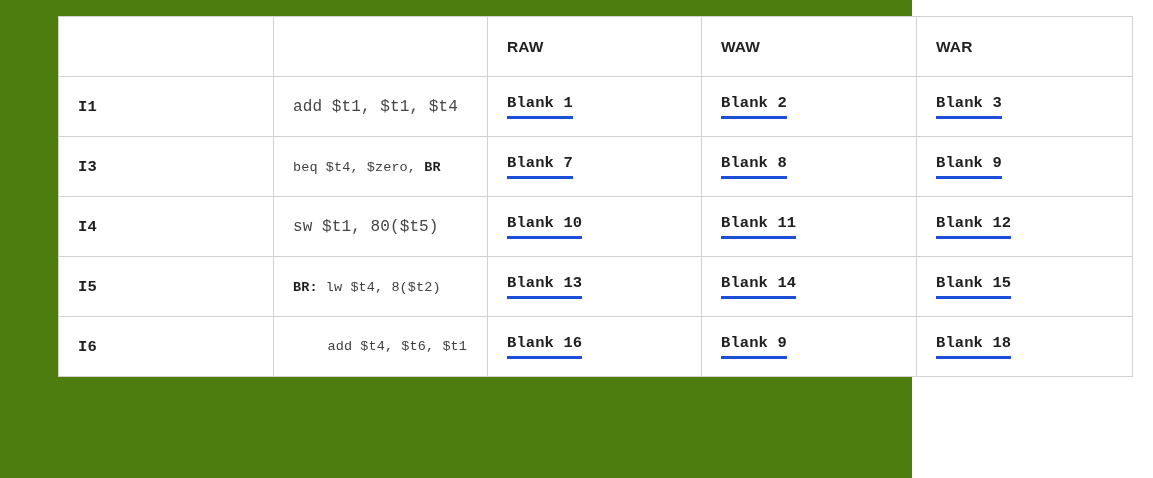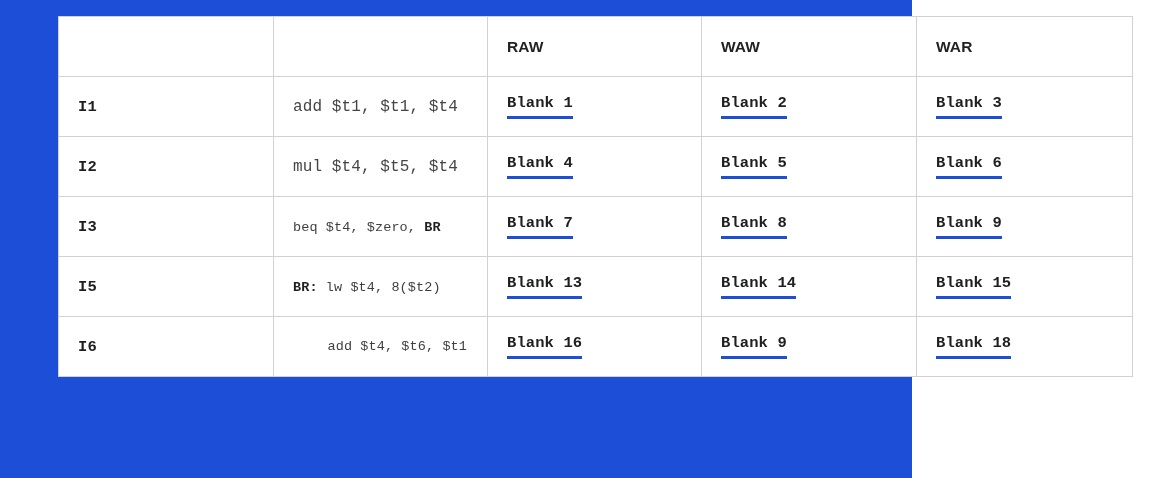--- a/index.html
+++ b/index.html
@@ -12,21 +12,21 @@
     height: 478px;
     font-family: "Liberation Sans", sans-serif;
     -webkit-font-smoothing: antialiased;
     overflow: hidden;
   }
 
   .page {
     position: relative;
     width: 912px;
     height: 478px;
-    background: #1d4ed8;
+    background: #4d7c0f;
   }
 
   .hazard-table-wrap {
     position: absolute;
     left: 58px;
     top: 16px;
     width: 1074px;
   }
 
   table.hazard-table {
@@ -132,32 +132,32 @@
       </thead>
       <tbody id="table-body">
           <tr class="data-row">
             <td><span class="row-label">I1</span></td>
             <td class="instr-cell"><span class="instr"><span>add $t1, $t1, $t4</span></span></td>
             <td><span class="blank">Blank 1</span></td>
             <td><span class="blank">Blank 2</span></td>
             <td><span class="blank">Blank 3</span></td>
           </tr>
           <tr class="data-row">
-            <td><span class="row-label">I2</span></td>
-            <td class="instr-cell"><span class="instr"><span>mul $t4, $t5, $t4</span></span></td>
-            <td><span class="blank">Blank 4</span></td>
-            <td><span class="blank">Blank 5</span></td>
-            <td><span class="blank">Blank 6</span></td>
-          </tr>
-          <tr class="data-row">
             <td><span class="row-label">I3</span></td>
             <td class="instr-cell"><span class="instr small"><span>beq $t4, $zero, </span><span class="br-tag">BR</span></span></td>
             <td><span class="blank">Blank 7</span></td>
             <td><span class="blank">Blank 8</span></td>
             <td><span class="blank">Blank 9</span></td>
+          </tr>
+          <tr class="data-row">
+            <td><span class="row-label">I4</span></td>
+            <td class="instr-cell"><span class="instr"><span>sw $t1, 80($t5)</span></span></td>
+            <td><span class="blank">Blank 10</span></td>
+            <td><span class="blank">Blank 11</span></td>
+            <td><span class="blank">Blank 12</span></td>
           </tr>
           <tr class="data-row">
             <td><span class="row-label">I5</span></td>
             <td class="instr-cell"><span class="instr small"><span class="br-tag">BR:</span><span> lw $t4, 8($t2)</span></span></td>
             <td><span class="blank">Blank 13</span></td>
             <td><span class="blank">Blank 14</span></td>
             <td><span class="blank">Blank 15</span></td>
           </tr>
           <tr class="data-row">
             <td><span class="row-label">I6</span></td>

